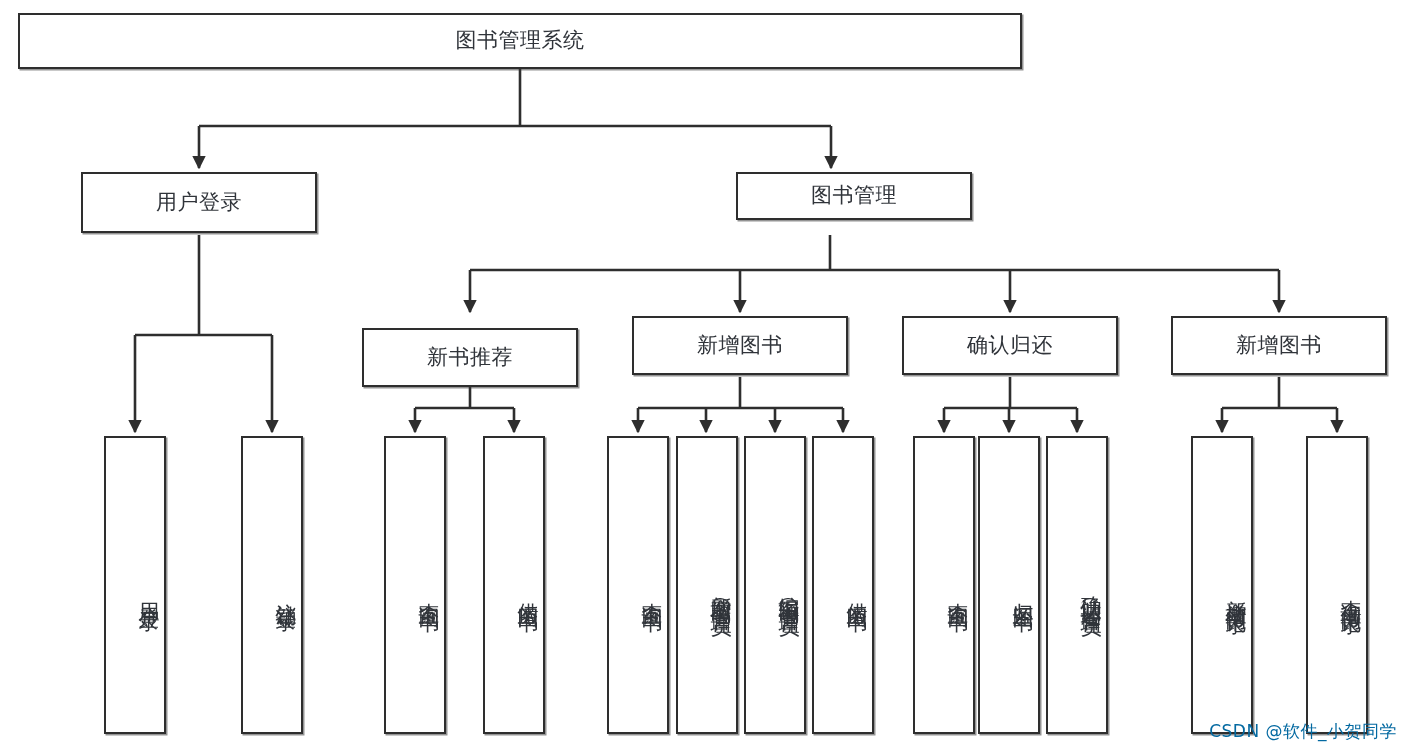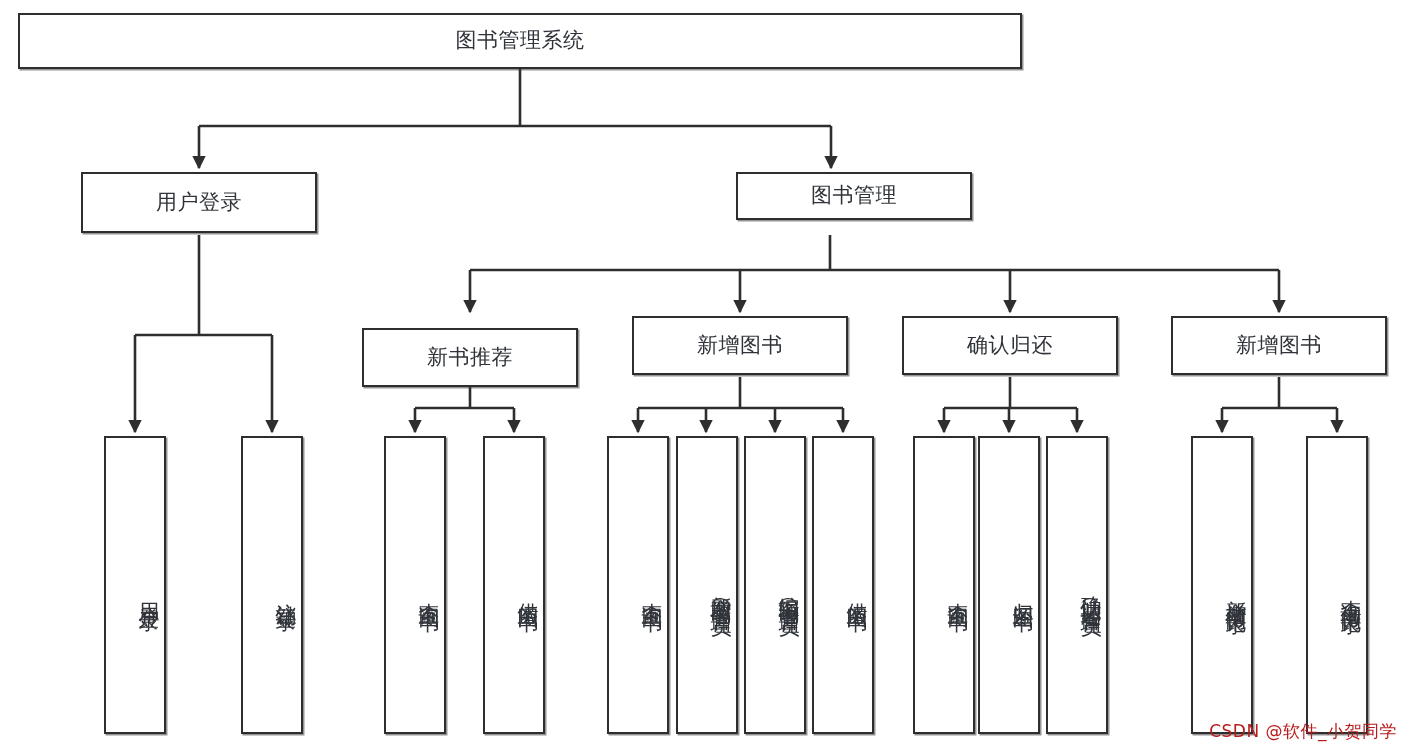--- a/index.html
+++ b/index.html
@@ -59,21 +59,21 @@
     display: block;
   }
   .node .label {
     display: block;
   }
   #watermark {
     position: absolute;
     right: 8px;
     bottom: 4px;
     font-size: 17px;
-    color: #b91c1c;
+    color: #0369a1;
     letter-spacing: 0.5px;
     white-space: nowrap;
     user-select: none;
   }
 </style>
 </head>
 <body>
 
 <div id="diagram-root">
 

